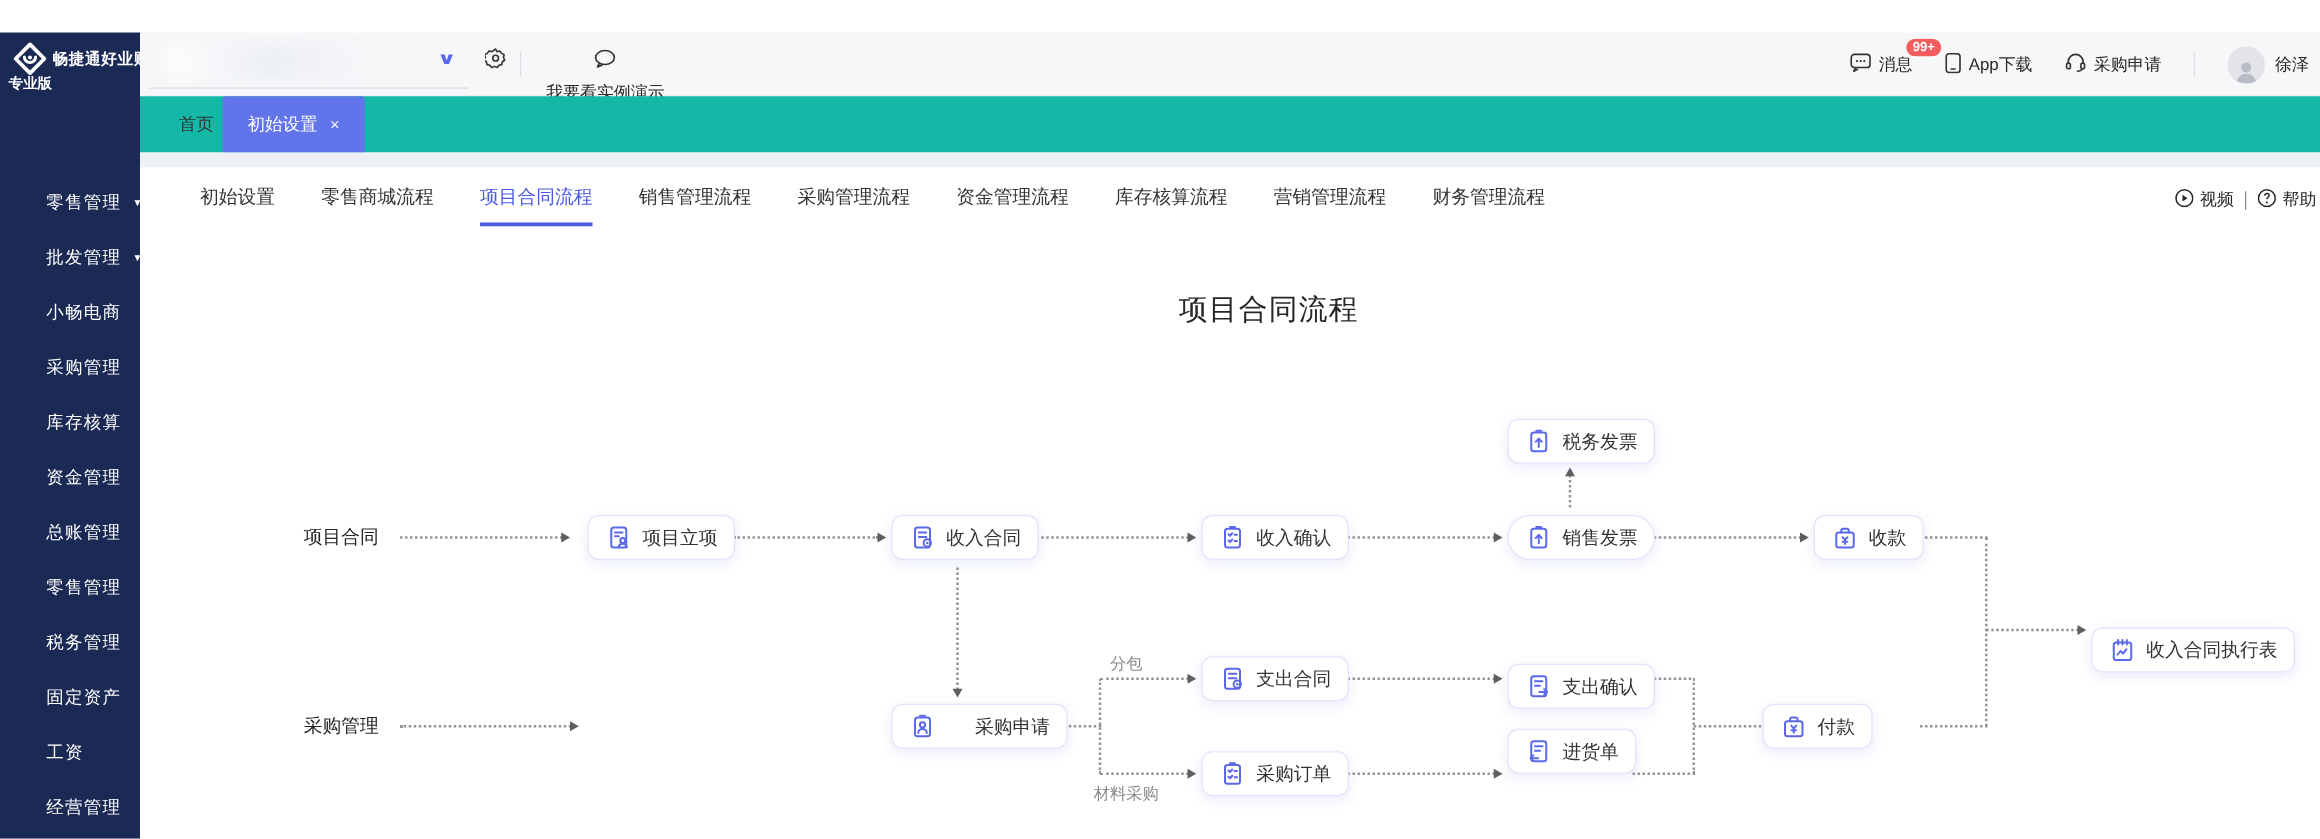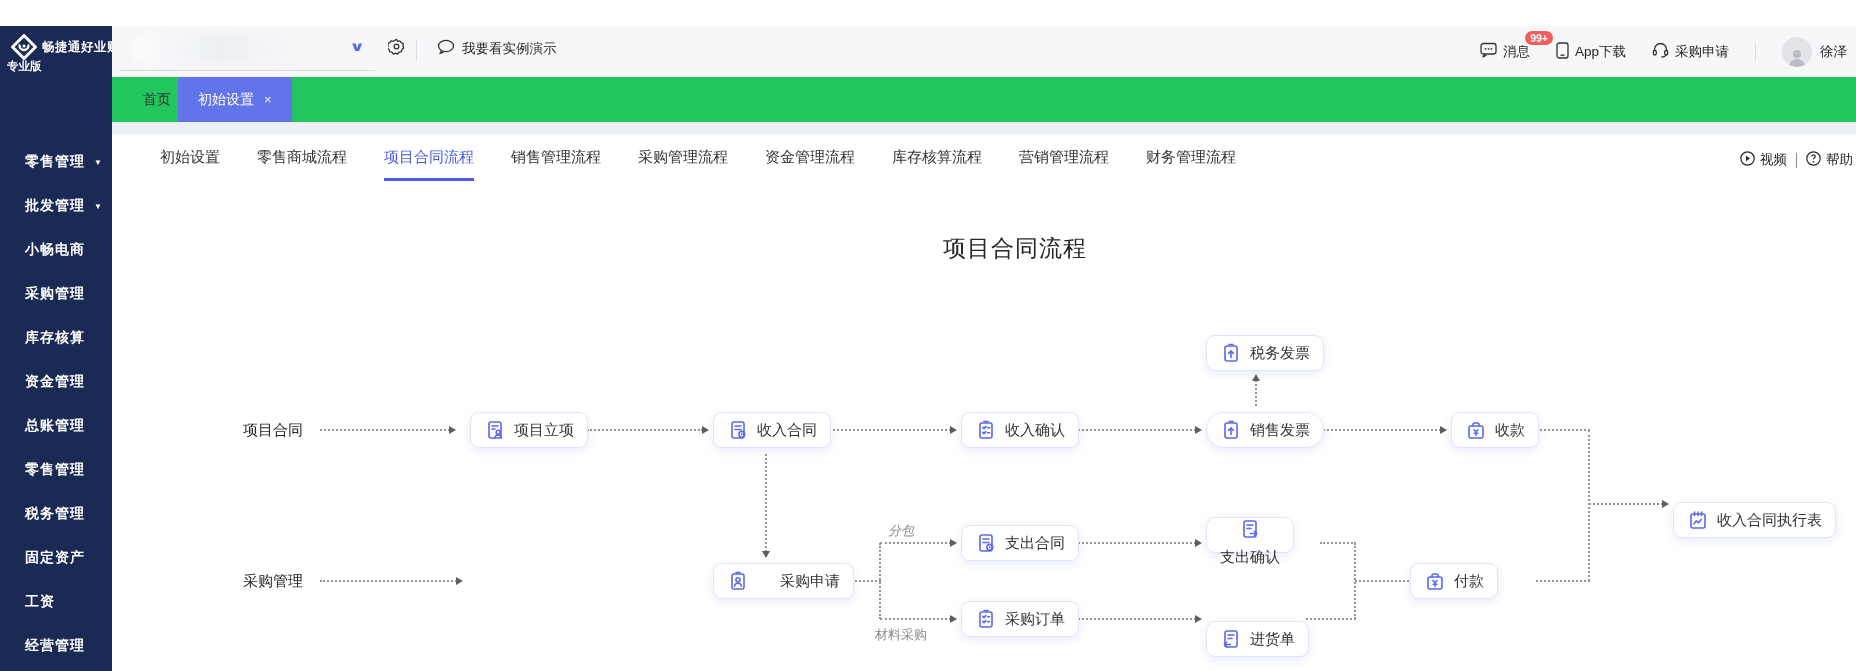--- a/index.html
+++ b/index.html
@@ -11,50 +11,50 @@
   .top-strip { position:absolute; left:0; top:0; width:100%; height:26px; background:#fff; }
 
   
   .sidebar { position:absolute; left:0; top:26px; width:112px; height:645px; background:#1b2a54; }
   .logo-block { position:relative; height:51px; }
   .logo-icon { position:absolute; left:9px; top:6px; }
   .brand-name { position:absolute; left:42px; top:13px; width:70px; font-size:12.5px; font-weight:bold;
     color:#fff; white-space:nowrap; overflow:hidden; letter-spacing:.5px; }
   .edition { position:absolute; left:7px; top:33px; font-size:11.5px; font-weight:bold; color:#fff; }
   .side-items { padding-top:62px; }
-  .side-item { height:44px; line-height:44px; padding-left:25px; font-size:14px; color:#fff;
-    letter-spacing:1px; cursor:pointer; white-space:nowrap;font-weight:bold; }
+  .side-item { height:44px; line-height:44px; padding-left:37px; font-size:14px; color:#fff;
+    letter-spacing:1px; cursor:pointer; white-space:nowrap; }
   .side-item .caret { display:inline-block; margin-left:9px; font-size:8px; vertical-align:1px; color:#fff; }
 
   
   .topbar { position:absolute; left:112px; top:26px; width:1744px; height:51px; background:#f6f7f9;
     border-bottom:1px solid #eceef1; }
   .blur-patch { position:absolute; left:22px; top:9px; width:150px; height:28px; border-radius:6px;
     background:linear-gradient(90deg,#fdfdfe, #eceff3 55%, #f4f5f8); filter:blur(5px); }
   .selector-underline { position:absolute; left:8px; top:44px; width:255px; height:1px; background:#d9dbe0; }
   .chevron { position:absolute; left:240px; top:13px; color:#5b68e8; font-size:13px; font-weight:bold;
     transform:scaleX(1.5); cursor:pointer; }
   .gear { position:absolute; left:276px; top:12px; cursor:pointer; }
   .tb-div1 { position:absolute; left:304px; top:15px; width:1px; height:20px; background:#dcdee3; }
   .demo { position:absolute; left:325px; top:13px; display:flex; align-items:center; gap:7px;
-    font-size:13.5px; color:#262626; cursor:pointer; }
+    font-size:13.5px; color:#262626; cursor:pointer;flex-direction:column; }
   .tb-right { position:absolute; right:0; top:0; height:51px; display:flex; align-items:center; gap:26px;
     padding-right:0; }
   .tb-item { display:flex; align-items:center; gap:6px; font-size:13.5px; color:#262626;
     cursor:pointer; position:relative; }
   .badge { position:absolute; top:-12px; right:-24px; background:#f35d5d; color:#fff; font-size:10.5px;
     line-height:14px; padding:0 5px; border-radius:8px; border:1px solid #fff; font-weight:bold; }
   .tb-div2 { width:1px; height:20px; background:#dcdee3; }
   .avatar { width:30px; height:30px; border-radius:50%; background:#e2e4e8; display:flex;
     align-items:flex-end; justify-content:center; overflow:hidden; }
   .user { display:flex; align-items:center; gap:8px; font-size:13.5px; color:#262626;
     width:74px; overflow:hidden; cursor:pointer; }
 
   
-  .tabrow { position:absolute; left:112px; top:77px; width:1744px; height:45px; background:#22c55e; }
+  .tabrow { position:absolute; left:112px; top:77px; width:1744px; height:45px; background:#14b8a6; }
   .tab-home { position:absolute; left:13px; top:0; height:45px; line-height:45px; padding:0 18px;
     font-size:14px; color:#333; cursor:pointer; }
   .tab-active { position:absolute; left:66px; top:0; height:45px; line-height:45px; padding:0 20px;
     background:#6274e9; border-radius:3px 3px 0 0; color:#fff; font-size:14px; cursor:pointer;
     display:flex; align-items:center; gap:10px; }
   .tab-close { font-size:13px; line-height:1; cursor:pointer; opacity:.95; }
   .gapstrip { position:absolute; left:112px; top:122px; width:1744px; height:12px; background:#edf0f4; }
 
   
   .content { position:absolute; left:112px; top:134px; width:1744px; height:537px; background:#fff; }
@@ -267,21 +267,21 @@
         <div class="ah-r" style="left: 1550px; top: 366px;"></div>
         <div class="ev" style="left: 1143px; top: 246px; height: 26px;"></div>
         <div class="ah-u" style="left: 1140px; top: 240px;"></div>
         <div class="ev" style="left: 653px; top: 320px; height: 98px;"></div>
         <div class="ah-d" style="left: 650px; top: 417px;"></div>
         <div class="ev" style="left: 767px; top: 409px; height: 76px;"></div>
         <div class="ev" style="left: 1242px; top: 409px; height: 76px;"></div>
         <div class="ev" style="left: 1476px; top: 296px; height: 151px;"></div>
         <div class="flabel" style="left: 161px; top: 296px;">项目合同</div>
         <div class="flabel" style="left: 161px; top: 447px;">采购管理</div>
-        <div class="blabel" style="left: 789px; top: 397px; font-style: italic;">分包</div>
+        <div class="blabel" style="left: 789px; top: 397px;">分包</div>
         <div class="blabel" style="left: 789px; top: 501px;">材料采购</div>
         <div class="fnode" style="left: 358px; top: 296px;">
           <span style="display: flex;">
             <svg width="22" height="22" viewBox="0 0 22 22" fill="none" stroke="#5b68e8" stroke-width="1.6" stroke-linecap="round" stroke-linejoin="round">
               <rect x="5" y="3" width="12" height="16" rx="2"></rect>
               <line x1="8" y1="7" x2="14" y2="7"></line>
               <line x1="8" y1="10" x2="11" y2="10"></line>
               <circle cx="14.2" cy="13.3" r="2"></circle>
               <path d="M11 19c0-1.8 1.4-3 3.2-3s3.2 1.2 3.2 3"></path>
             </svg>
@@ -363,21 +363,21 @@
             <svg width="22" height="22" viewBox="0 0 22 22" fill="none" stroke="#5b68e8" stroke-width="1.6" stroke-linecap="round" stroke-linejoin="round">
               <rect x="5" y="3" width="12" height="16" rx="2"></rect>
               <line x1="8" y1="7" x2="14" y2="7"></line>
               <line x1="8" y1="10.5" x2="14" y2="10.5"></line>
               <circle cx="14.8" cy="15.3" r="2.9"></circle>
               <circle cx="14.8" cy="15.3" r="1" fill="#5b68e8" stroke="none"></circle>
             </svg>
           </span>
           <span>支出合同</span>
         </div>
-        <div class="fnode" style="left: 1094px; top: 401px; flex-direction: column;">
+        <div class="fnode" style="left: 1094px; top: 415px;">
           <span style="display: flex;">
             <svg width="22" height="22" viewBox="0 0 22 22" fill="none" stroke="#5b68e8" stroke-width="1.6" stroke-linecap="round" stroke-linejoin="round">
               <rect x="5" y="3" width="12" height="16" rx="2"></rect>
               <line x1="8" y1="7" x2="14" y2="7"></line>
               <line x1="8" y1="10.5" x2="12" y2="10.5"></line>
               <line x1="11.5" y1="15.5" x2="17.5" y2="15.5"></line>
               <path d="M15.3 13.3l2.2 2.2-2.2 2.2"></path>
             </svg>
           </span>
           <span>支出确认</span>
@@ -388,21 +388,21 @@
               <rect x="5" y="4" width="12" height="15" rx="2"></rect>
               <line x1="9" y1="2.5" x2="13" y2="2.5"></line>
               <path d="M7.8 8.4l1.2 1.2 1.8-2"></path>
               <line x1="12.6" y1="8.7" x2="14.6" y2="8.7"></line>
               <path d="M7.8 13.4l1.2 1.2 1.8-2"></path>
               <line x1="12.6" y1="13.7" x2="14.6" y2="13.7"></line>
             </svg>
           </span>
           <span>采购订单</span>
         </div>
-        <div class="fnode" style="left: 1094px; top: 505px;">
+        <div class="fnode" style="left: 1094px; top: 467px;">
           <span style="display: flex;">
             <svg width="22" height="22" viewBox="0 0 22 22" fill="none" stroke="#5b68e8" stroke-width="1.6" stroke-linecap="round" stroke-linejoin="round">
               <rect x="5" y="3" width="12" height="16" rx="2"></rect>
               <line x1="8" y1="7" x2="14" y2="7"></line>
               <line x1="8" y1="10.5" x2="12" y2="10.5"></line>
               <line x1="10.5" y1="16.5" x2="4.5" y2="16.5"></line>
               <path d="M6.7 14.3l-2.2 2.2 2.2 2.2"></path>
             </svg>
           </span>
           <span>进货单</span>

